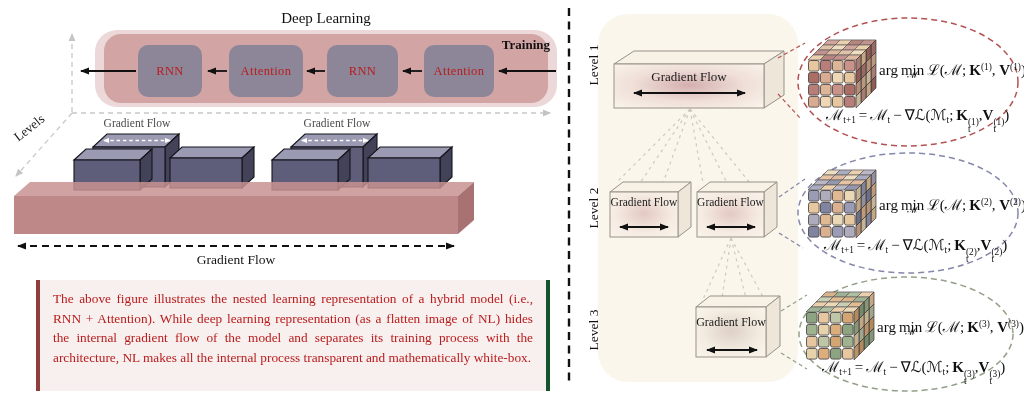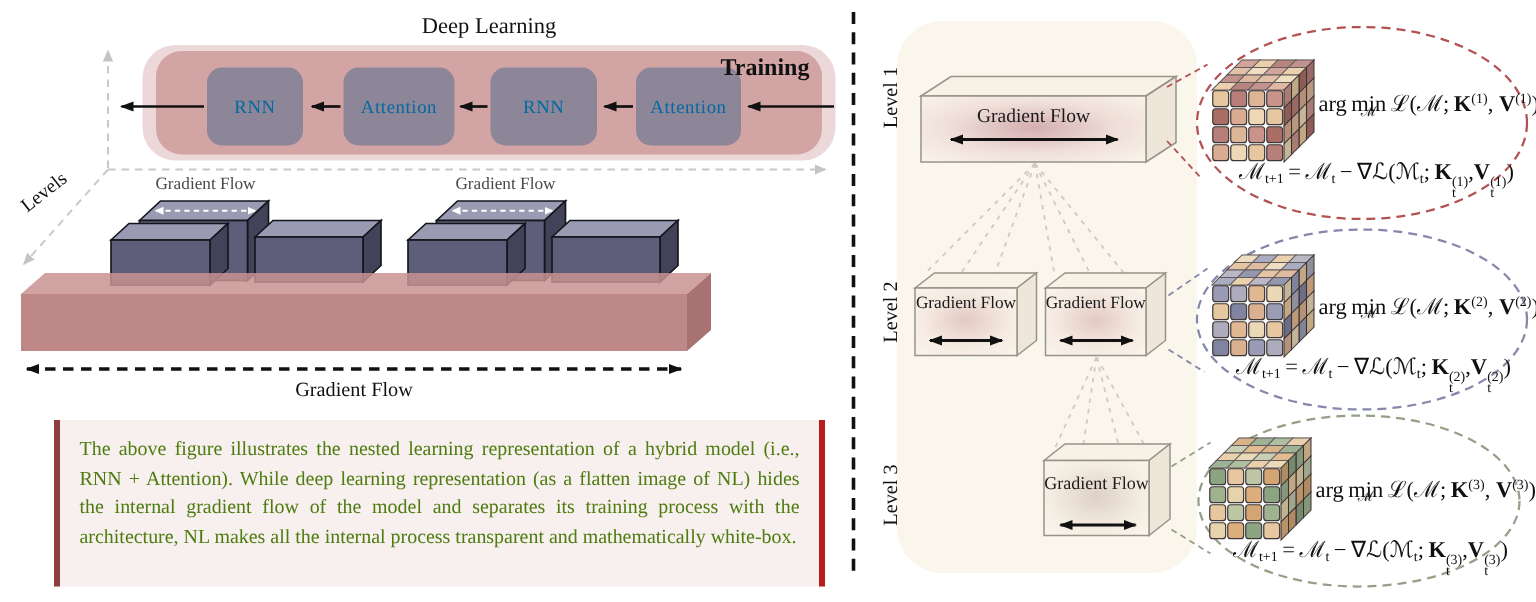--- a/index.html
+++ b/index.html
@@ -2,29 +2,29 @@
 <html><head>
 <meta charset="utf-8">
 <style>
   html,body{margin:0;padding:0;background:#fff;}
   .canvas{position:relative;width:1024px;height:401px;background:#fff;
     font-family:Liberation Serif, serif;color:#111;overflow:hidden;}
   svg{position:absolute;left:0;top:0;}
   .txt{position:absolute;color:#111;}
   .center{text-align:center;}
   .boxlabel{position:absolute;display:flex;align-items:center;justify-content:center;
-    color:#0369a1;font-size:12.5px;letter-spacing:.4px;}
+    color:#b91c1c;font-size:12.5px;letter-spacing:.4px;}
   .glabel{position:absolute;color:#4a4a4a;font-size:11.5px;text-align:center;}
   .rboxtxt{position:absolute;text-align:center;color:#1a1a1a;line-height:1.12;}
   .vlabel{position:absolute;width:64px;text-align:center;font-size:13.5px;
     transform:rotate(-90deg);color:#111;}
   .caption{position:absolute;left:36px;top:280px;width:514px;height:111px;
     box-sizing:border-box;padding:9px 13px;background:#f8efef;
-    border-left:4px solid #8f3d3d;border-right:4px solid #b91c1c;
-    font-size:13.3px;line-height:1.47;text-align:justify;color:#4d7c0f;}
+    border-left:4px solid #8f3d3d;border-right:4px solid #14532d;
+    font-size:13.3px;line-height:1.47;text-align:justify;color:#b91c1c;}
   .fx{position:absolute;font-size:15px;color:#101010;white-space:nowrap;line-height:1.2;}
   .fx .fb{font-weight:bold;}
   .fx .sup{font-size:.62em;vertical-align:.55em;}
   .fx .sub{font-size:.62em;vertical-align:-.3em;}
   .fx .ss{display:inline-flex;flex-direction:column;line-height:.8;font-size:.62em;
     vertical-align:-.5em;text-align:left;}
   .fx .ub{display:inline-block;position:relative;}
   .fx .ub .under{position:absolute;left:50%;top:.95em;transform:translateX(-50%);font-size:.62em;}
 </style>
 </head>
@@ -331,21 +331,21 @@
         <rect x="830.5" y="336.5" width="10.6" height="10.6" rx="2" fill="#d2a573" stroke="#3f3838" stroke-width="0.8"></rect>
         <rect x="842.5" y="336.5" width="10.6" height="10.6" rx="2" fill="#a0b390" stroke="#3f3838" stroke-width="0.8"></rect>
         <rect x="806.5" y="348.5" width="10.6" height="10.6" rx="2" fill="#e6d3ab" stroke="#3f3838" stroke-width="0.8"></rect>
         <rect x="818.5" y="348.5" width="10.6" height="10.6" rx="2" fill="#dcae7c" stroke="#3f3838" stroke-width="0.8"></rect>
         <rect x="830.5" y="348.5" width="10.6" height="10.6" rx="2" fill="#8ca482" stroke="#3f3838" stroke-width="0.8"></rect>
         <rect x="842.5" y="348.5" width="10.6" height="10.6" rx="2" fill="#e7c79f" stroke="#3f3838" stroke-width="0.8"></rect>
       </g>
 </svg>
 
 <div class="txt center" style="left:226px;top:10px;width:200px;font-size:15px;">Deep Learning</div>
-<div class="txt" style="left:470px;top:37px;width:80px;text-align:center;font-size:16px;font-weight:600;">Training</div>
+<div class="txt" style="left:470px;top:37px;width:80px;text-align:right;font-size:13px;font-weight:600;">Training</div>
 <div class="txt" style="left:12px;top:120px;font-size:13px;transform:rotate(-38deg);">Levels</div>
 
 <div class="boxlabel" style="left:138px;top:45px;width:64px;height:52px;">RNN</div>
 <div class="boxlabel" style="left:229px;top:45px;width:74px;height:52px;">Attention</div>
 <div class="boxlabel" style="left:327px;top:45px;width:71px;height:52px;">RNN</div>
 <div class="boxlabel" style="left:424px;top:45px;width:70px;height:52px;">Attention</div>
 
 <div class="glabel" style="left:87px;top:117px;width:100px;">Gradient Flow</div>
 <div class="glabel" style="left:287px;top:117px;width:100px;">Gradient Flow</div>
 

